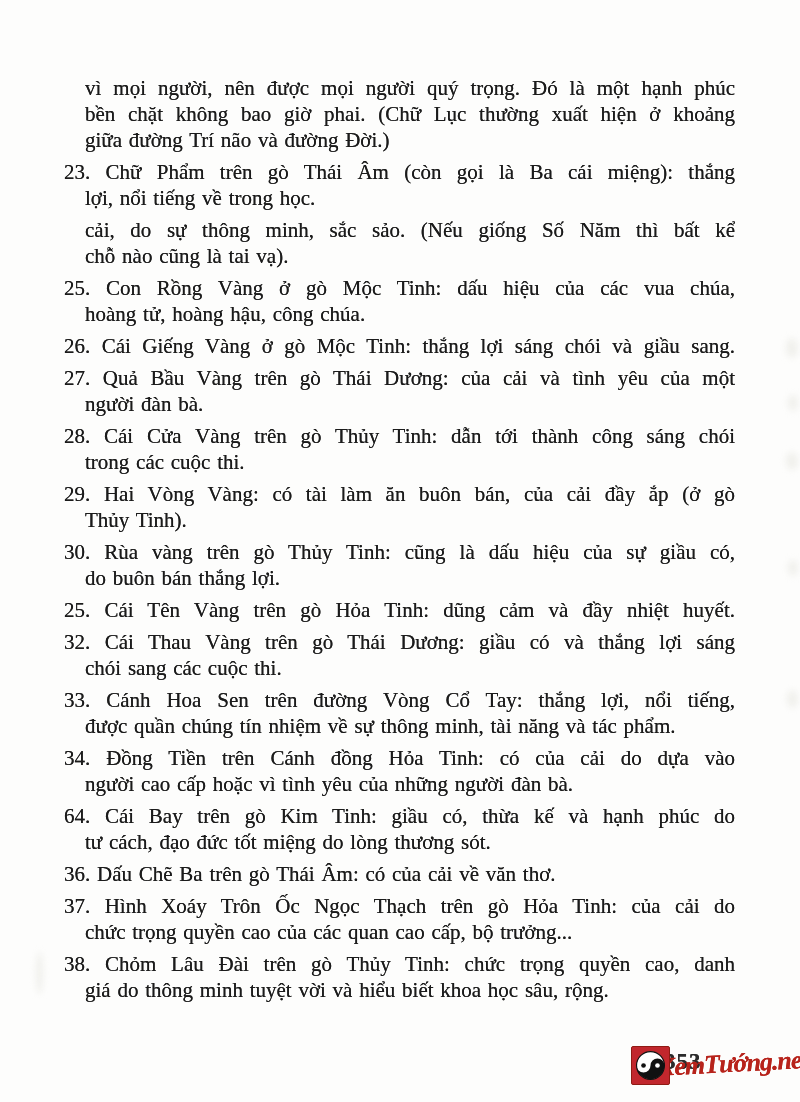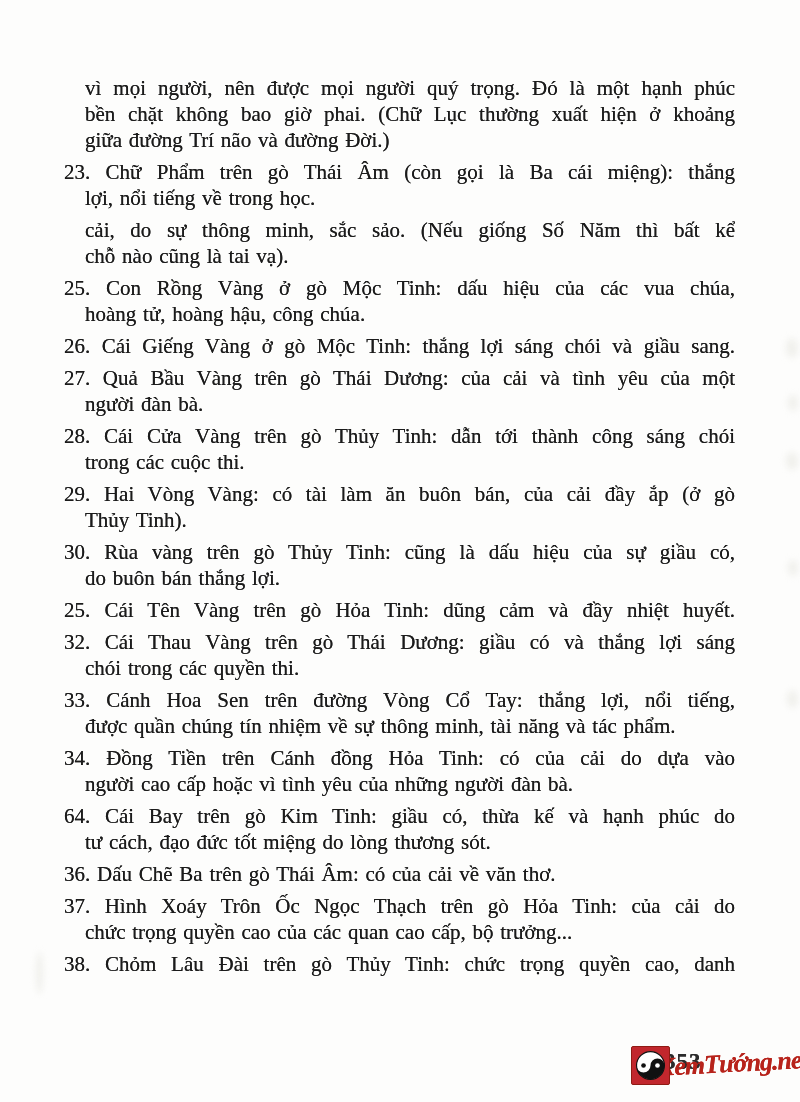--- a/index.html
+++ b/index.html
@@ -116,21 +116,21 @@
       <div class="line j first" style=""><span class="num">30.</span> <span>Rùa vàng trên gò Thủy Tinh: cũng là dấu hiệu của sự giầu có,</span></div>
       <div class="line l" style="">do buôn bán thắng lợi.</div>
     </div>
 
     <div class="para">
       <div class="line j first" style=""><span class="num">25.</span> <span>Cái Tên Vàng trên gò Hỏa Tinh: dũng cảm và đầy nhiệt huyết.</span></div>
     </div>
 
     <div class="para">
       <div class="line j first" style=""><span class="num">32.</span> <span>Cái Thau Vàng trên gò Thái Dương: giầu có và thắng lợi sáng</span></div>
-      <div class="line l" style="">chói trong các quyền thi.</div>
+      <div class="line l" style="">chói sang các cuộc thi.</div>
     </div>
 
     <div class="para">
       <div class="line j first" style=""><span class="num">33.</span> <span>Cánh Hoa Sen trên đường Vòng Cổ Tay: thắng lợi, nổi tiếng,</span></div>
       <div class="line l" style="">được quần chúng tín nhiệm về sự thông minh, tài năng và tác phẩm.</div>
     </div>
 
     <div class="para">
       <div class="line j first" style=""><span class="num">34.</span> <span>Đồng Tiền trên Cánh đồng Hỏa Tinh: có của cải do dựa vào</span></div>
       <div class="line l" style="">người cao cấp hoặc vì tình yêu của những người đàn bà.</div>
@@ -145,20 +145,21 @@
       <div class="line l first" style=""><span class="num">36.</span> <span>Dấu Chẽ Ba trên gò Thái Âm: có của cải về văn thơ.</span></div>
     </div>
 
     <div class="para">
       <div class="line j first" style=""><span class="num">37.</span> <span>Hình Xoáy Trôn Ốc Ngọc Thạch trên gò Hỏa Tinh: của cải do</span></div>
       <div class="line l" style="">chức trọng quyền cao của các quan cao cấp, bộ trưởng...</div>
     </div>
 
     <div class="para">
       <div class="line j first" style=""><span class="num">38.</span> <span>Chỏm Lâu Đài trên gò Thủy Tinh: chức trọng quyền cao, danh</span></div>
+      <div class="line l" style="">giá do thông minh tuyệt vời và hiểu biết khoa học sâu, rộng.</div>
     </div>
 
   </div>
 
   <div class="pagenum">353</div>
 
   <div class="wm-logo">
     <svg width="31" height="31" viewBox="0 0 40 40">
       <circle cx="20" cy="20" r="18" fill="#ffffff" stroke="#111111" stroke-width="1.5"></circle>
       <path d="M2,20 A9,9 0 0 0 20,20 A9,9 0 0 1 38,20 A18,18 0 0 1 2,20 Z" fill="#111111"></path>

